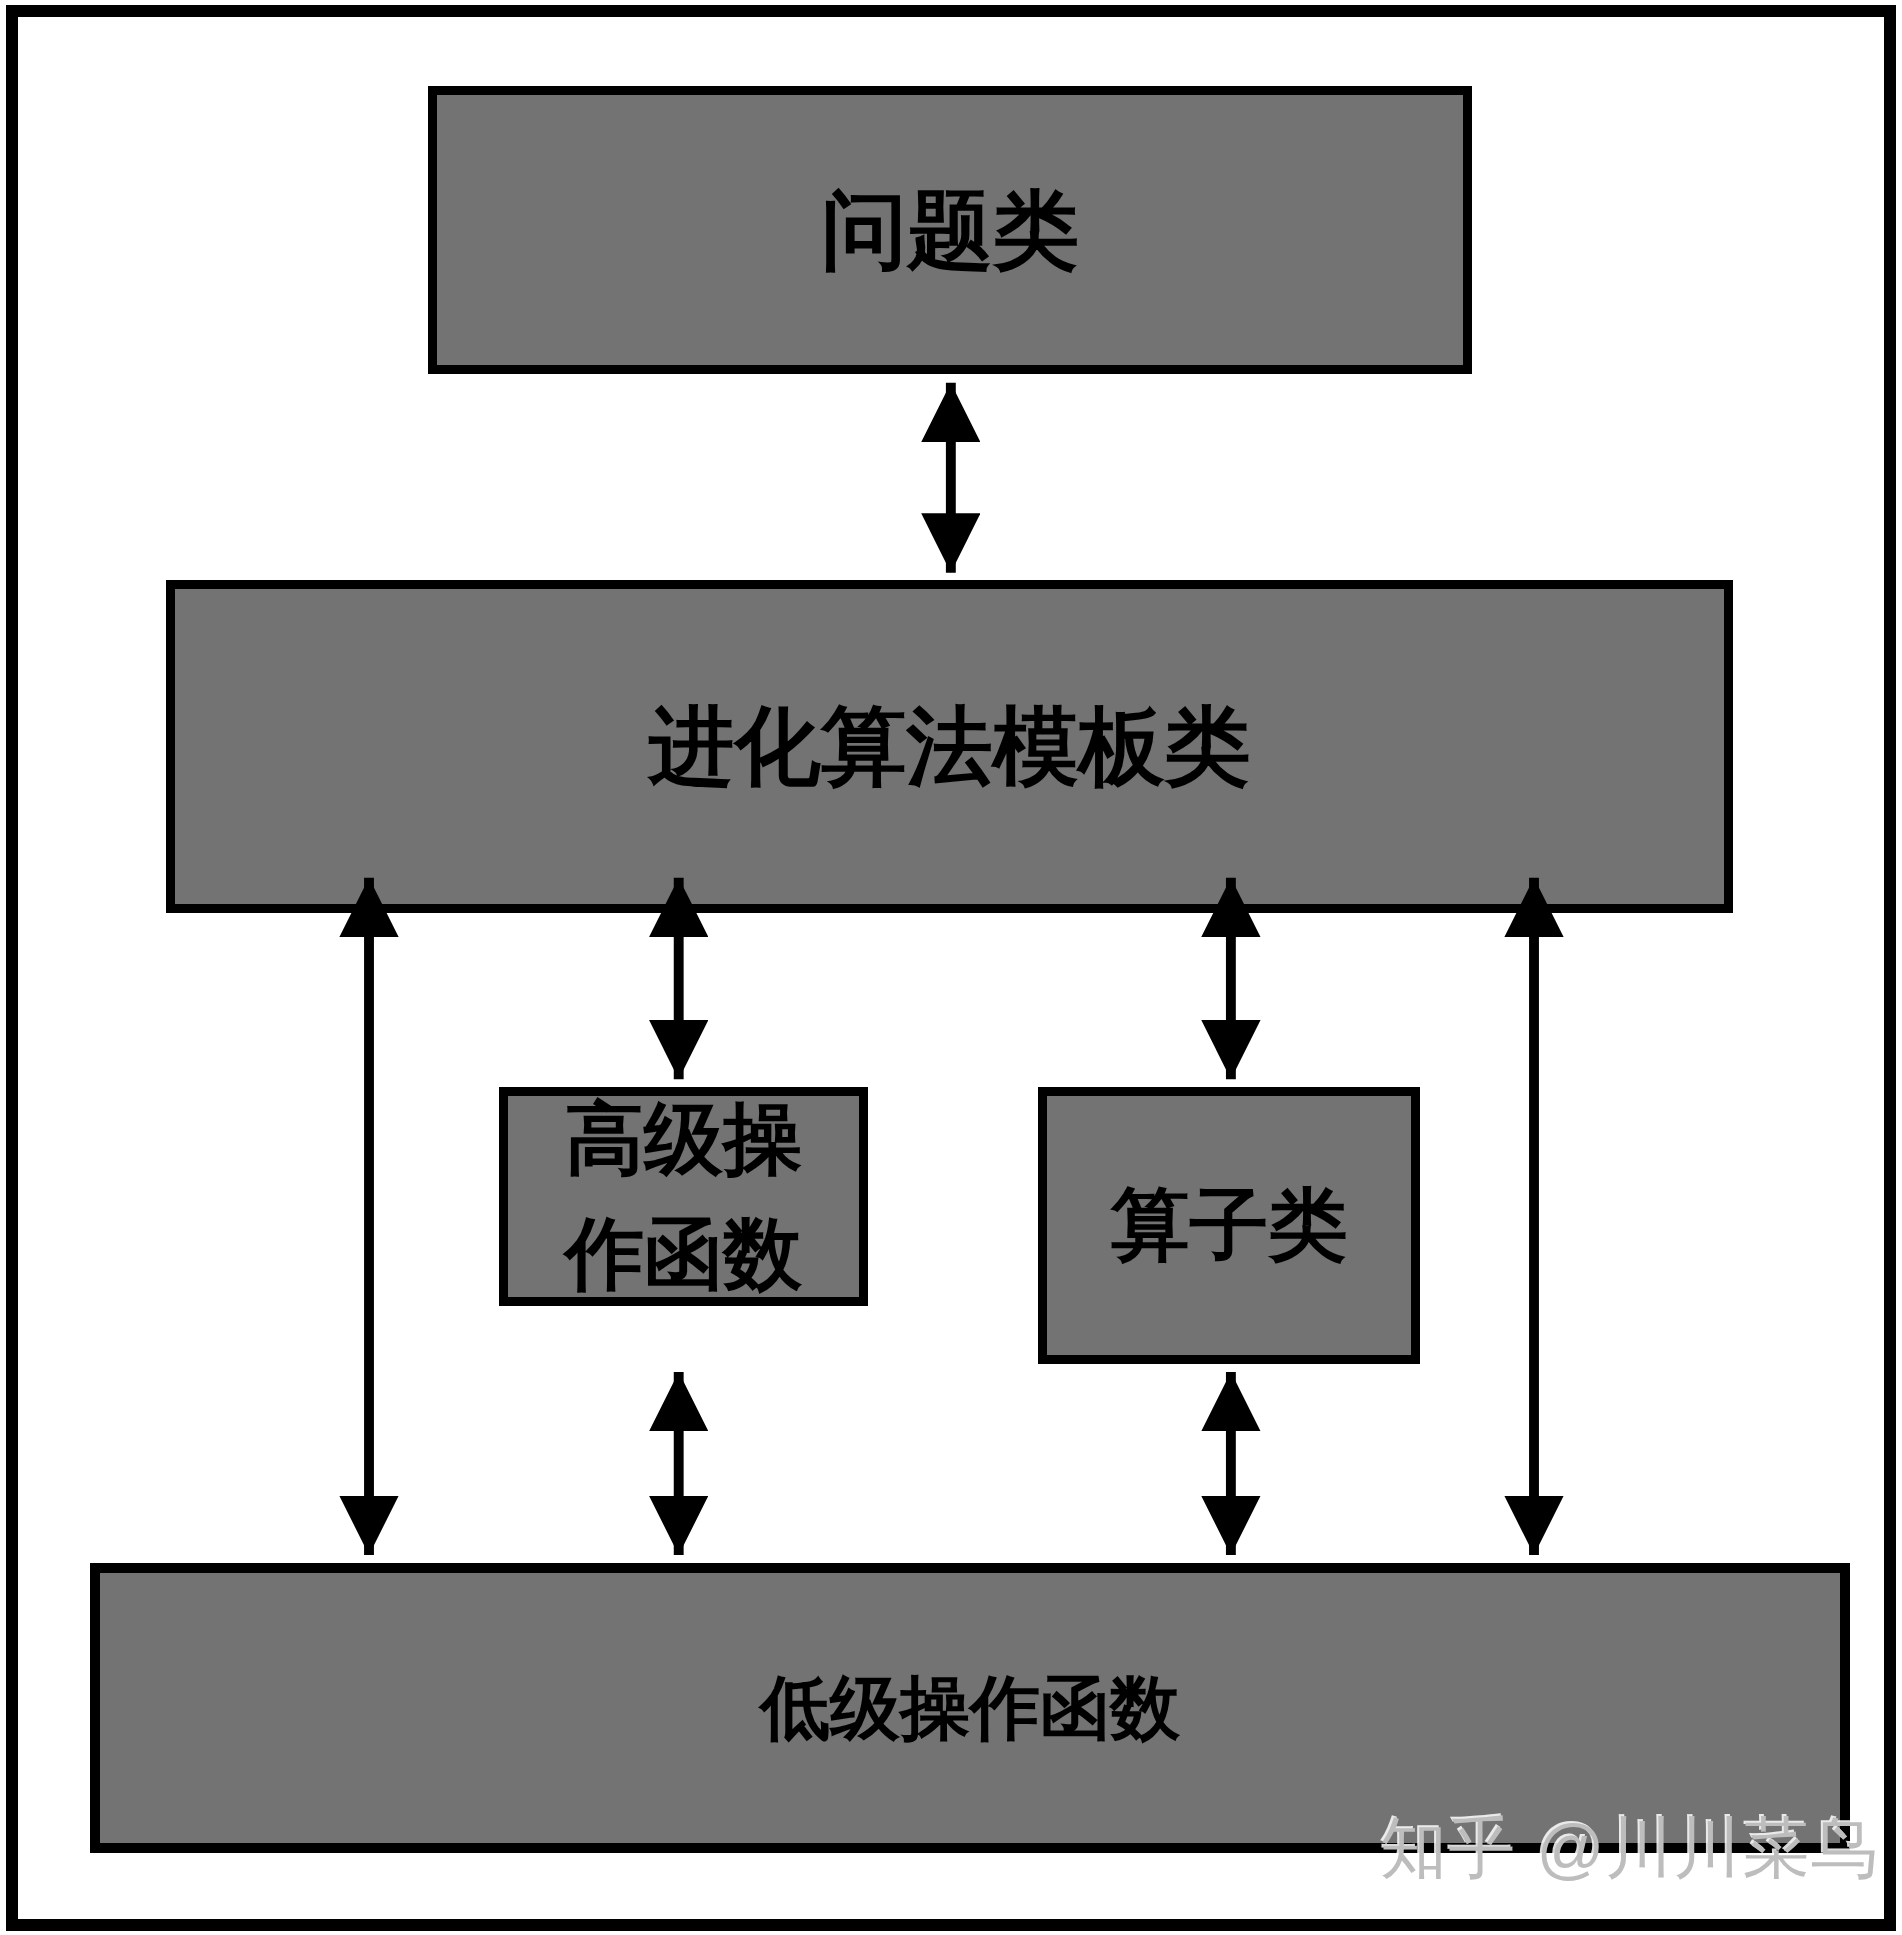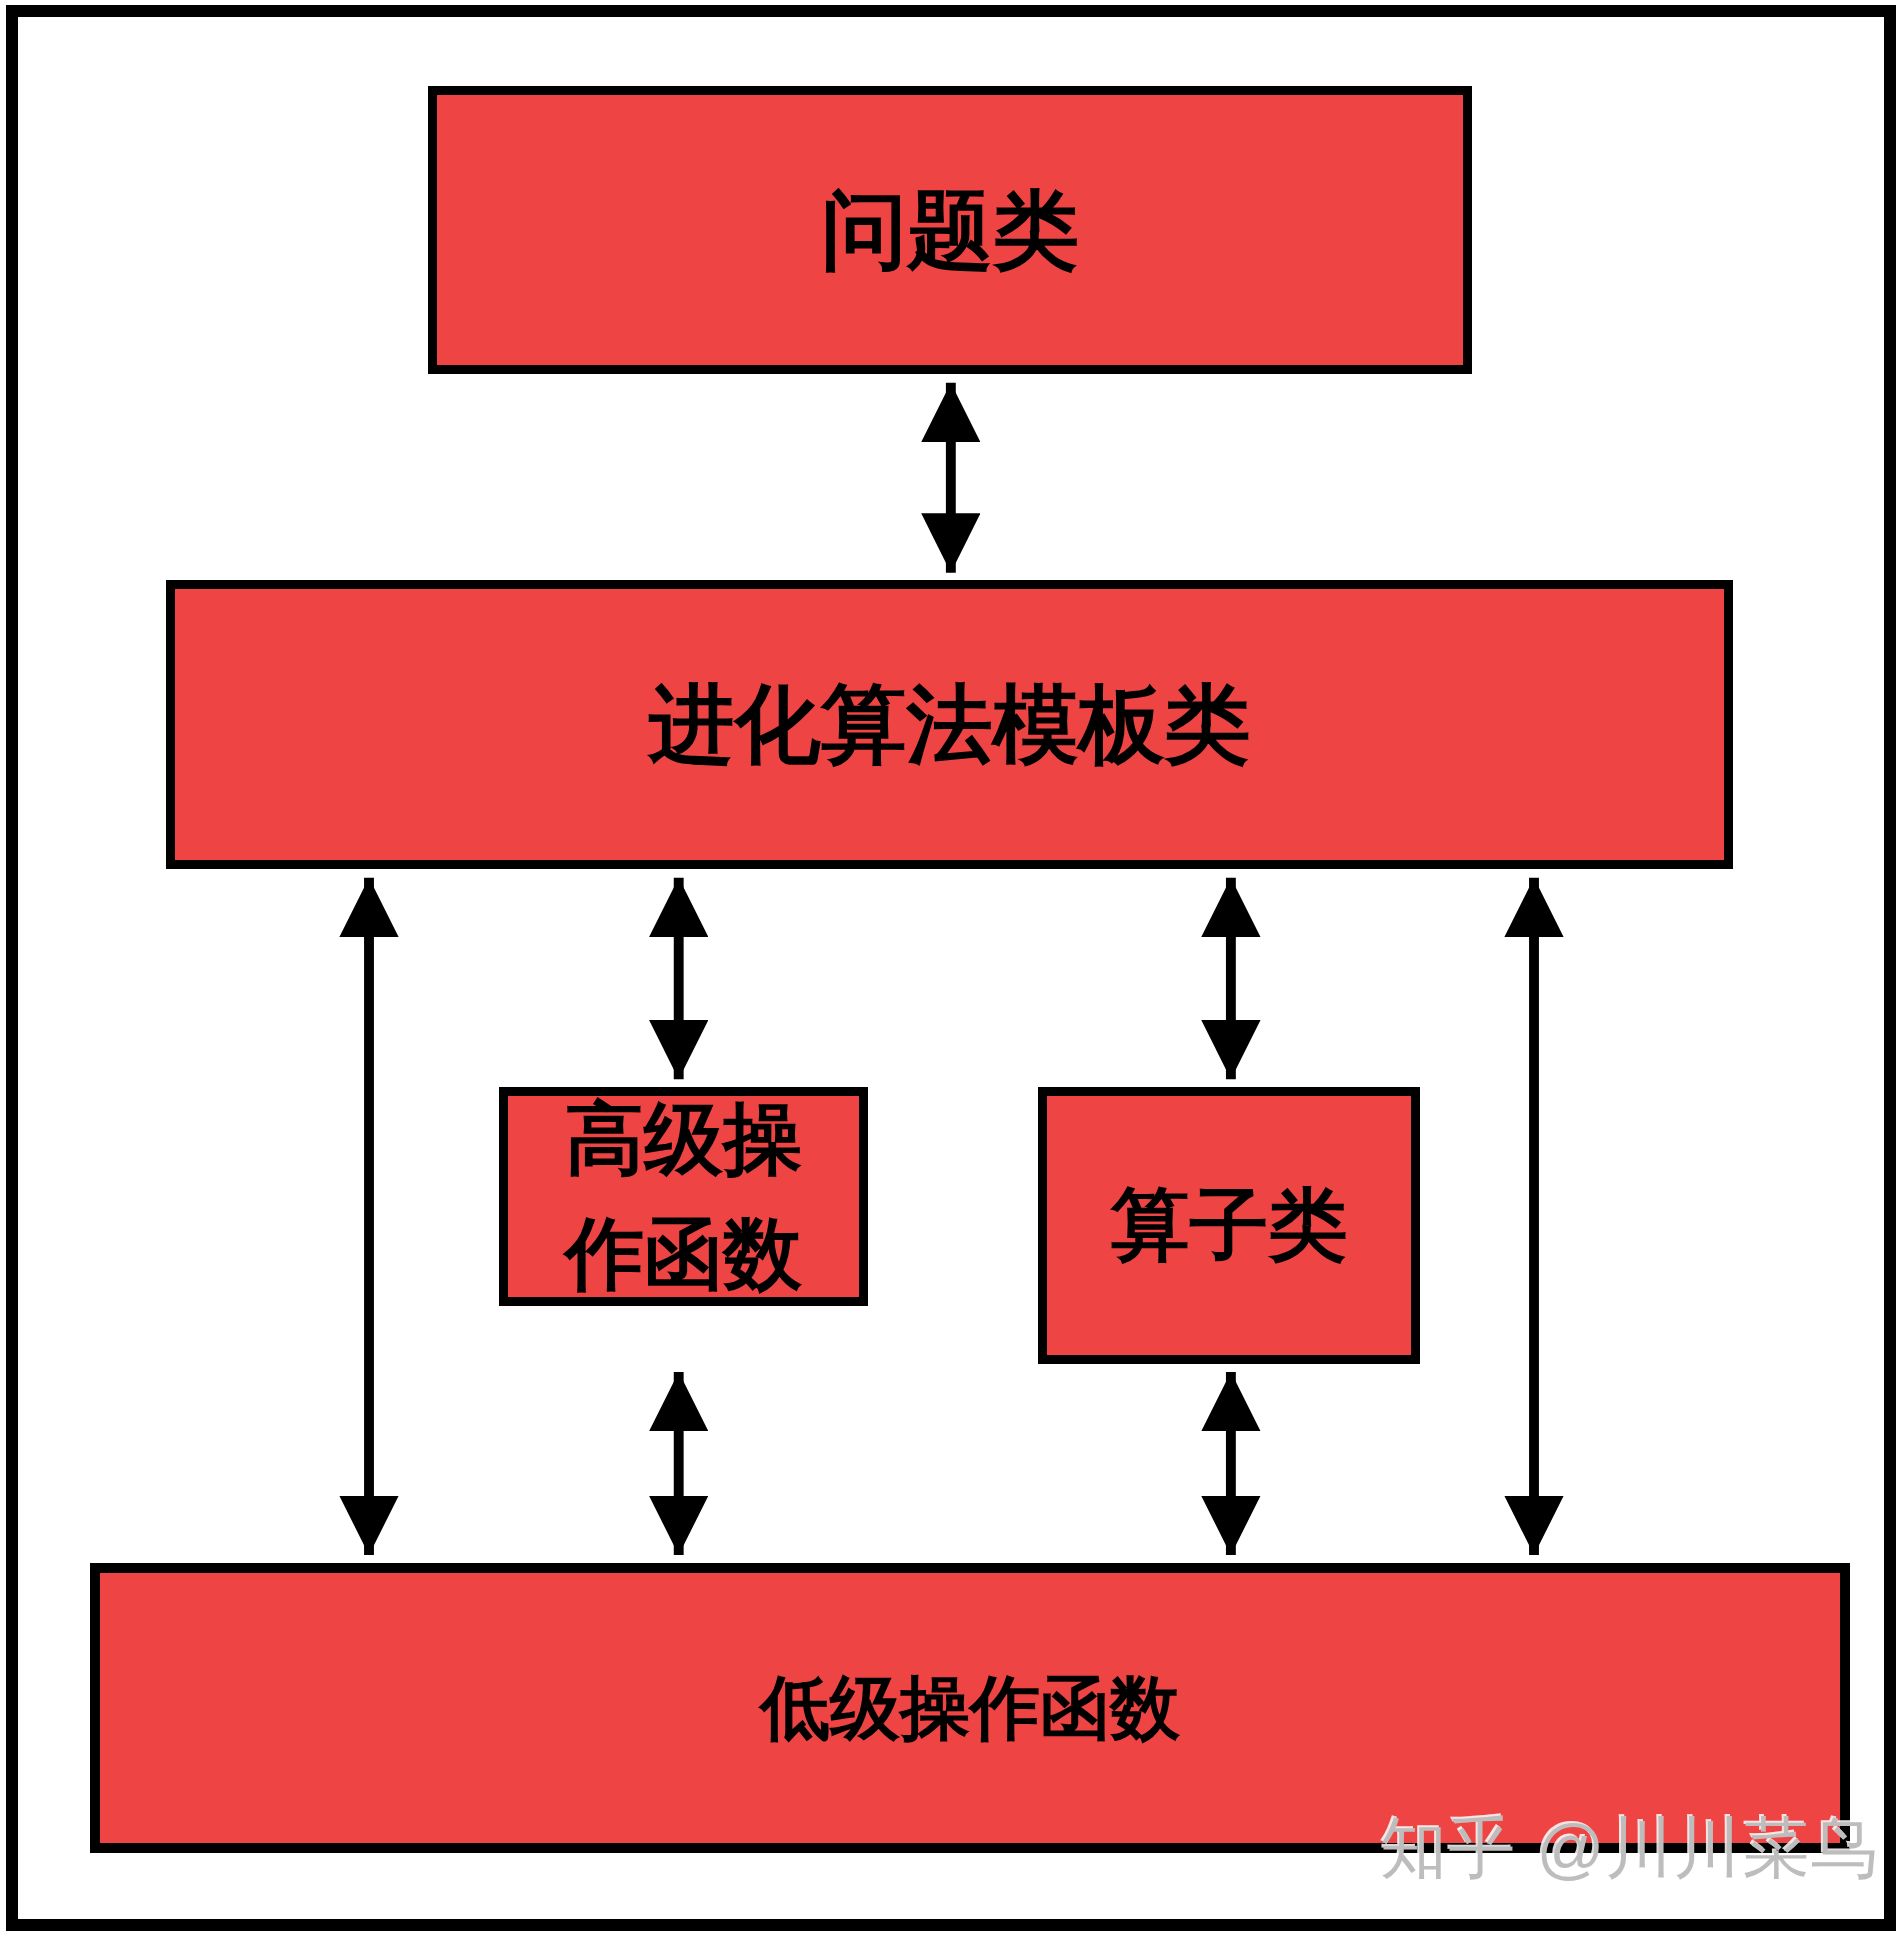--- a/index.html
+++ b/index.html
@@ -23,40 +23,40 @@
     width: 1890px;
     height: 1926px;
     border: 12px solid #000000;
     box-sizing: border-box;
     background: transparent;
   }
   .box {
     position: absolute;
     box-sizing: border-box;
     border: 9.2px solid #000000;
-    background: #ef4444;
+    background: #737373;
     display: flex;
     flex-direction: column;
     align-items: center;
     justify-content: center;
     text-align: center;
     font-weight: 700;
     color: #000000;
     z-index: 2;
   }
   .box .ln { display: block; white-space: nowrap; }
 
   .box-problem {
     left: 428px; top: 86px;
     width: 1044px; height: 288px;
     font-size: 86px; line-height: 1.22;
   }
   .box-ea {
     left: 166px; top: 580px;
-    width: 1567px; height: 289px;
+    width: 1567px; height: 333px;
     font-size: 86px; line-height: 1.2;
   }
   .box-high {
     left: 499px; top: 1087px;
     width: 369px; height: 219px;
     font-size: 79px; line-height: 1.45;
   }
   .box-op {
     left: 1038px; top: 1087px;
     width: 382px; height: 277px;

